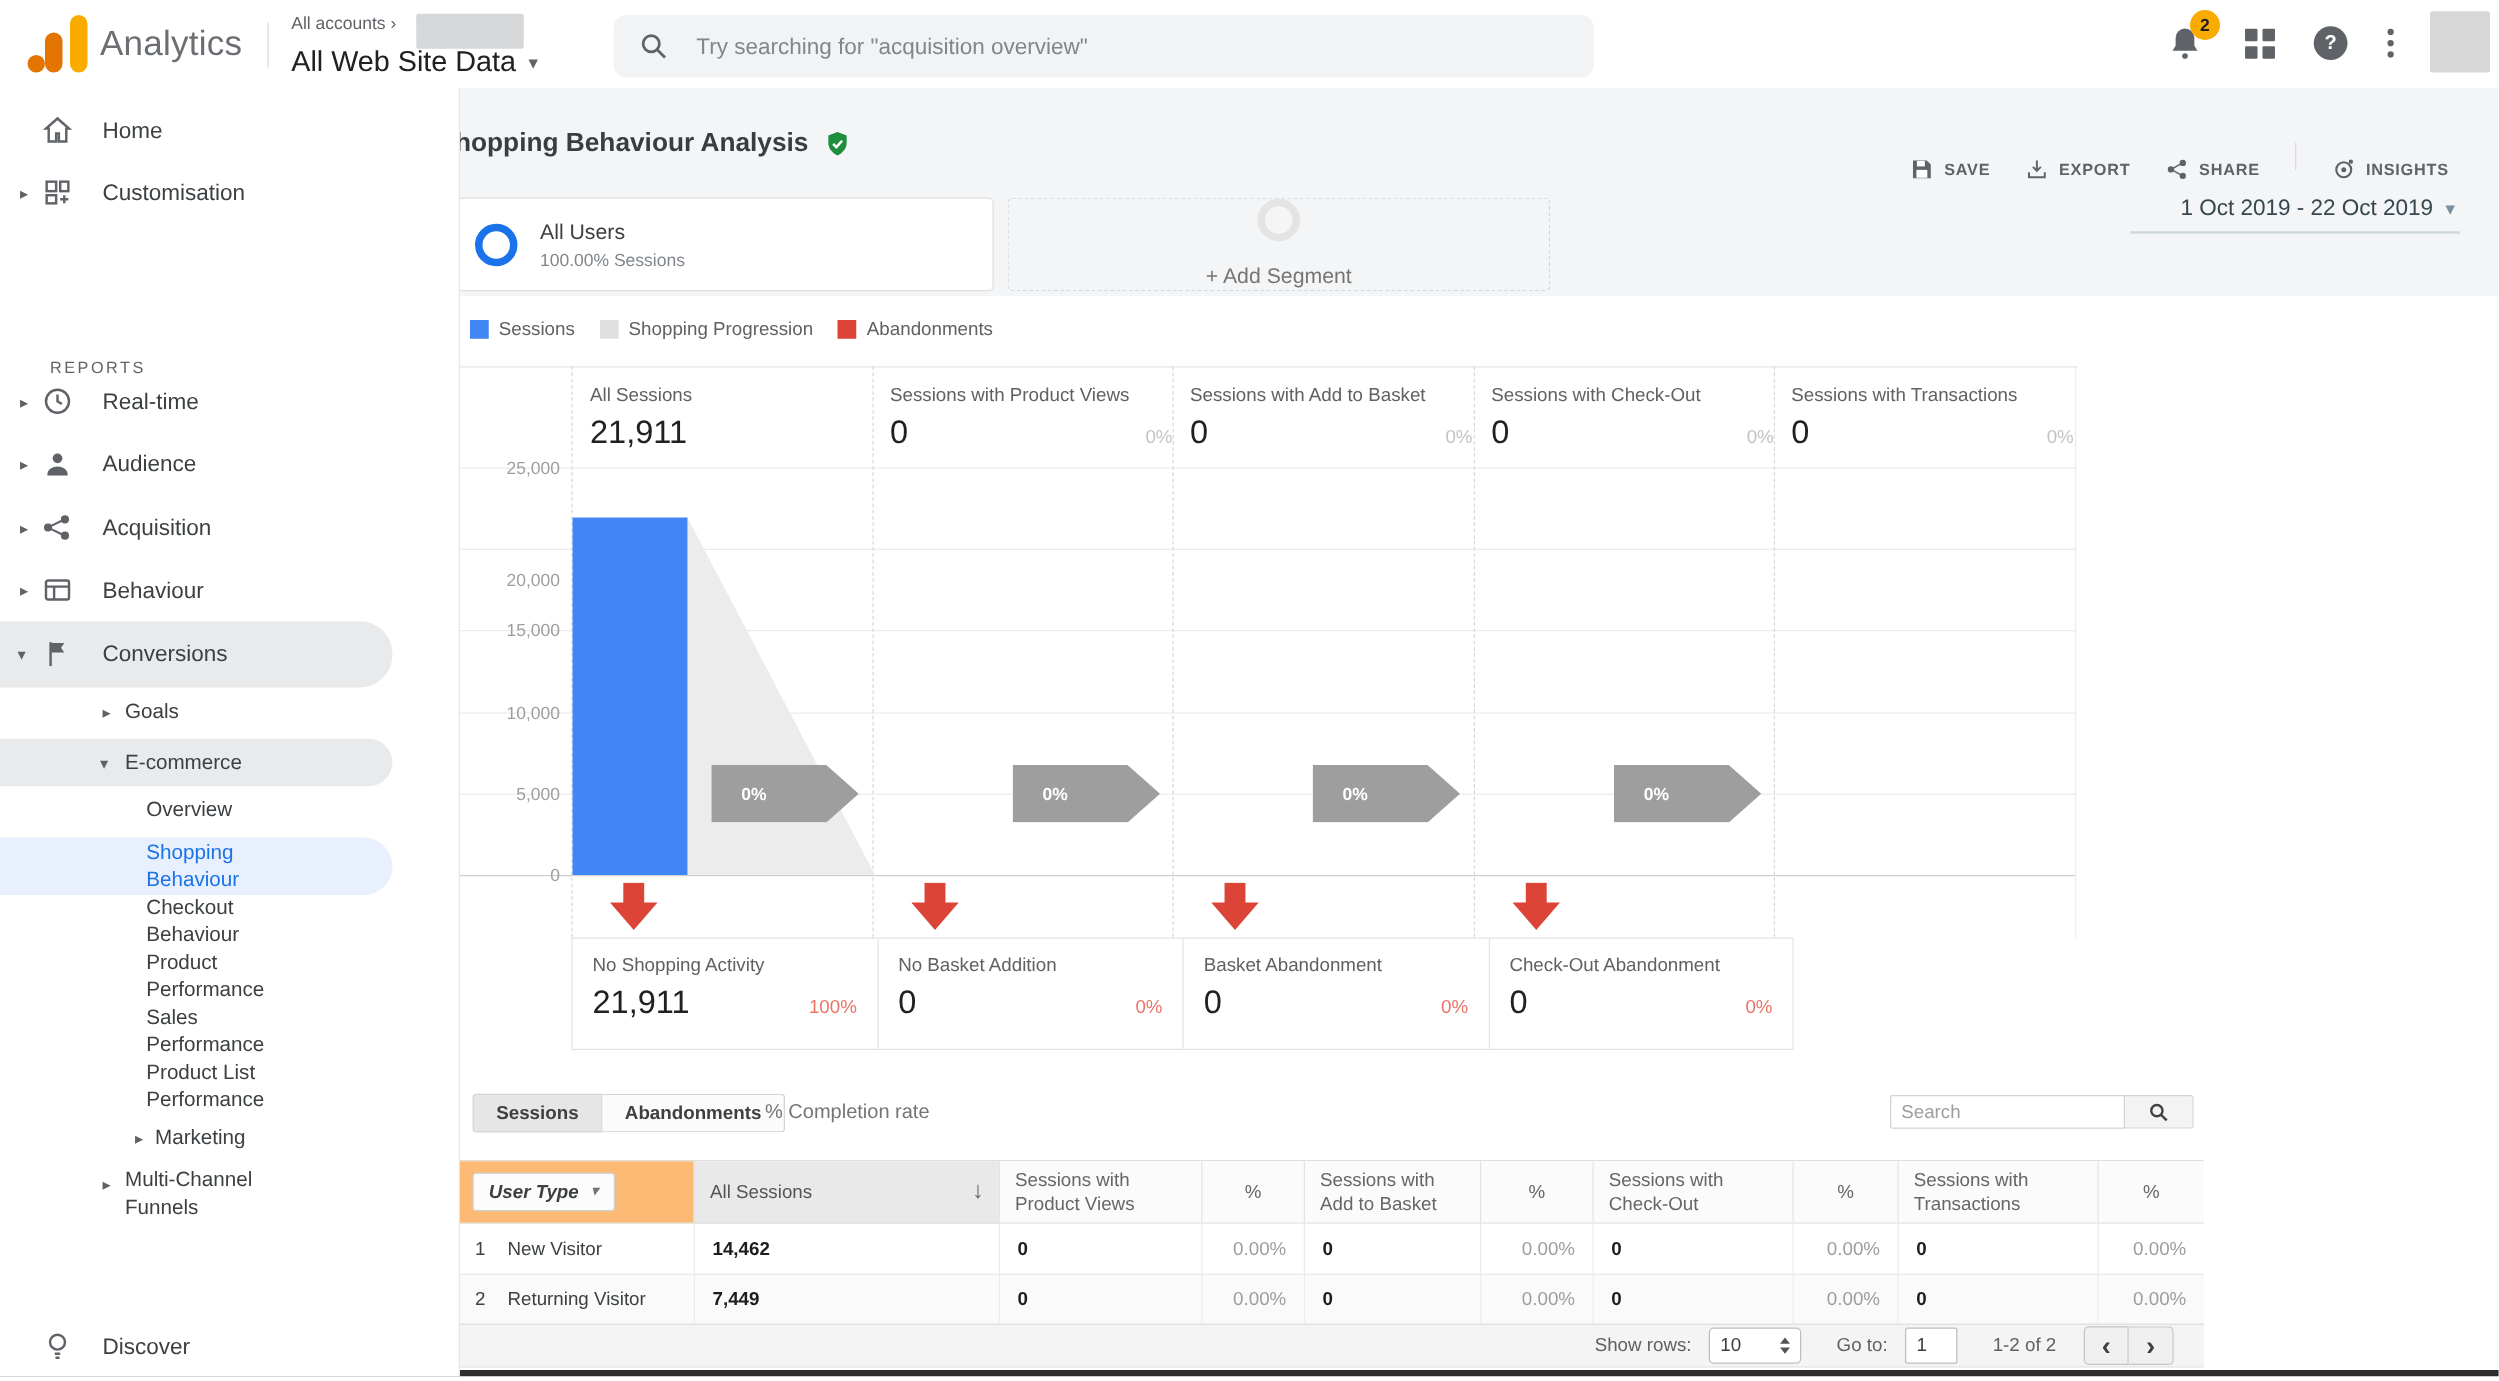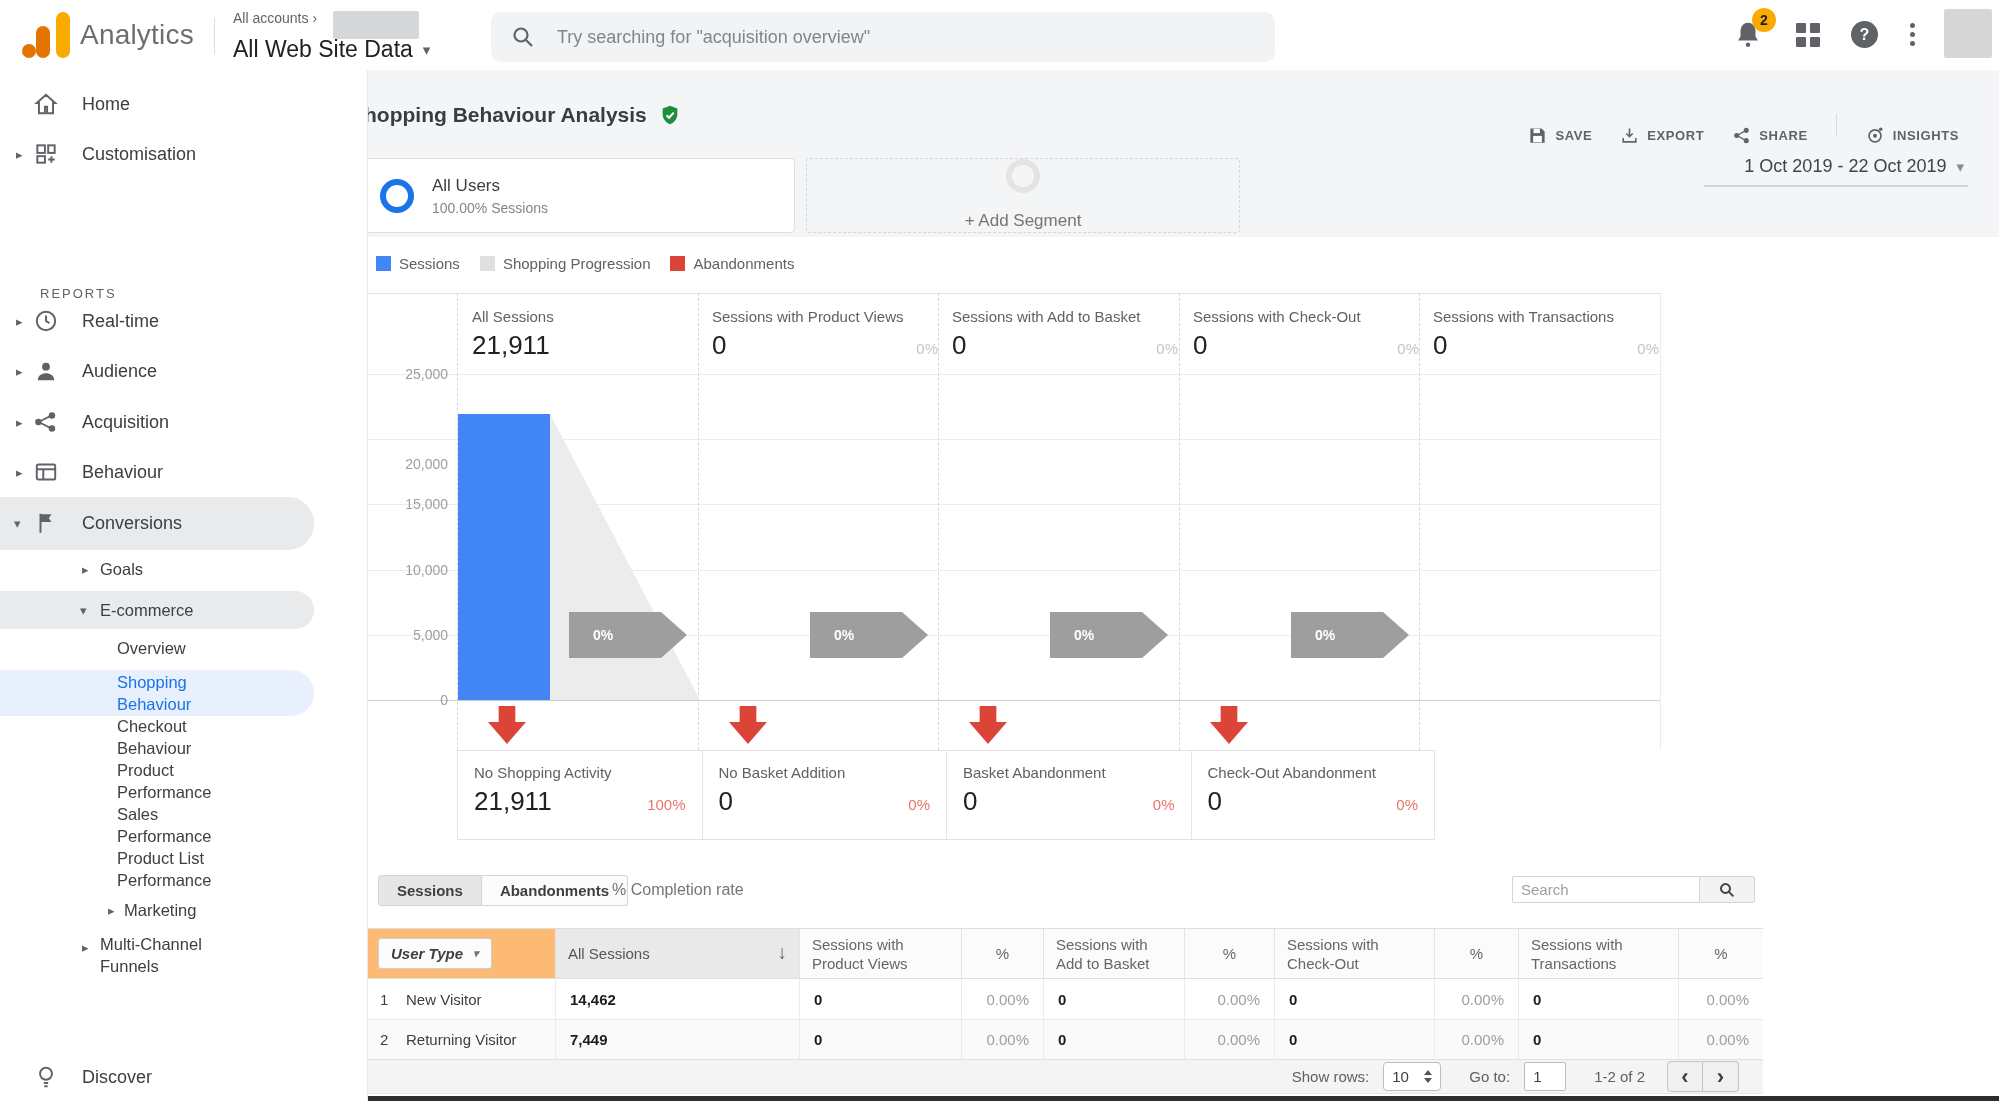--- a/index.html
+++ b/index.html
@@ -133,21 +133,21 @@
   .td .rownum { width:26px; color:#3c4043; }
   .td.val { font-weight:bold; color:#1d1d1d; }
   .td.pct { justify-content:flex-end; color:#9e9e9e; }
   .usertype-chip { display:inline-flex; align-items:center; gap:10px; height:31px; padding:0 12px;
     border:1px solid #cfcfcf; border-radius:3px; background:#fcfcfc; font-weight:bold; font-size:15px; color:#3c4043; }
   .sortarrow { position:absolute; right:12px; top:14px; font-size:19px; color:#5f6368; }
 
   .pagebar { left:366px; top:1059px; width:1397px; height:35px; background:#f4f4f4; border-top:1px solid #e0e0e0;
     border-bottom:1px solid #e6e6e6; display:flex; align-items:center; justify-content:flex-end; gap:14px;
     padding-right:24px; font-size:15px; color:#616161; }
-  .rows-select { width:58px; height:29px; border:1px solid #bdbdbd; border-radius:4px; background:#fff;
+  .rows-select { width:74px; height:29px; border:1px solid #bdbdbd; border-radius:4px; background:#fff;
     display:flex; align-items:center; justify-content:space-between; padding:2px 8px; color:#3c4043; }
   .spinner { display:flex; flex-direction:column; gap:3px; }
   .spinner i { width:0; height:0; border-left:4px solid transparent; border-right:4px solid transparent; }
   .spinner .up { border-bottom:5px solid #555; }
   .spinner .dn { border-top:5px solid #555; }
   .goto-input { width:42px; height:29px; border:1px solid #bdbdbd; border-radius:2px; font-size:15px;
     padding-left:8px; color:#3c4043; font-family:"Liberation Sans", sans-serif; outline:none; }
   .pgbtns { display:flex; }
   .pgbtn { width:36px; height:31px; background:#f0f0f0; border:1px solid #c4c4c4; display:flex; align-items:center;
     justify-content:center; font-size:22px; font-weight:bold; color:#3c4043; line-height:1; }

